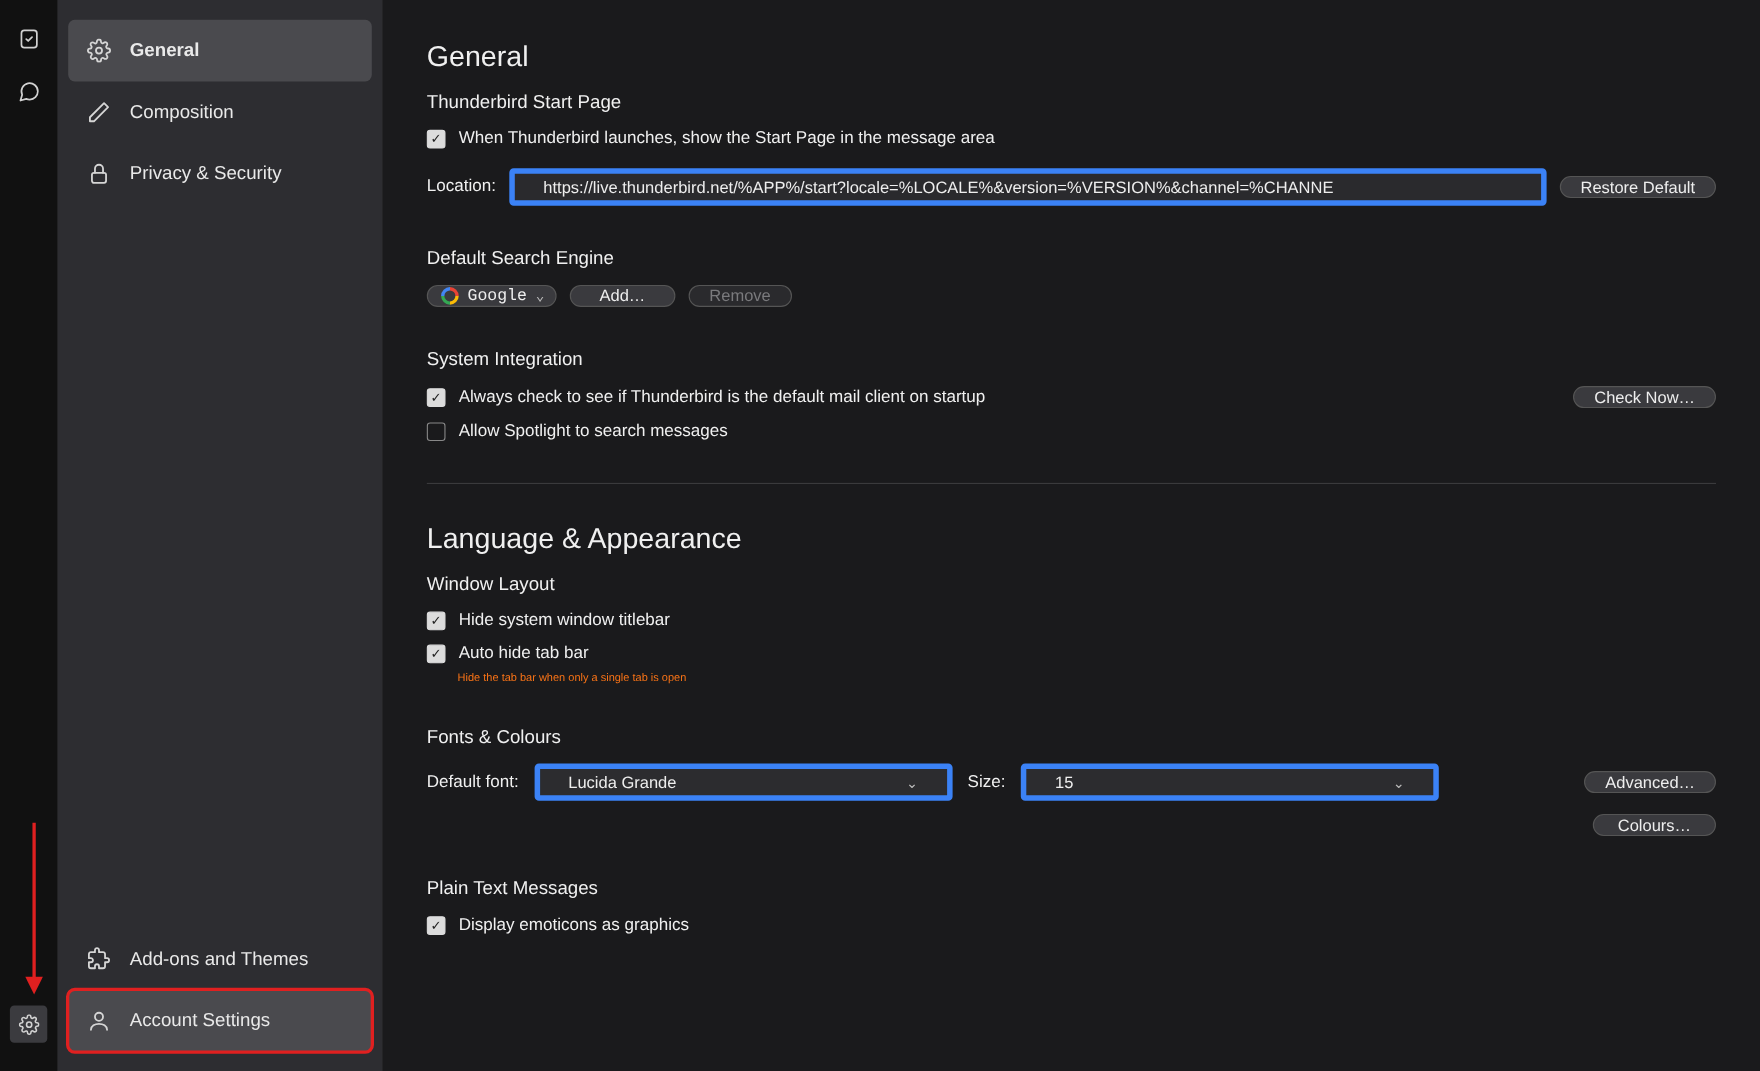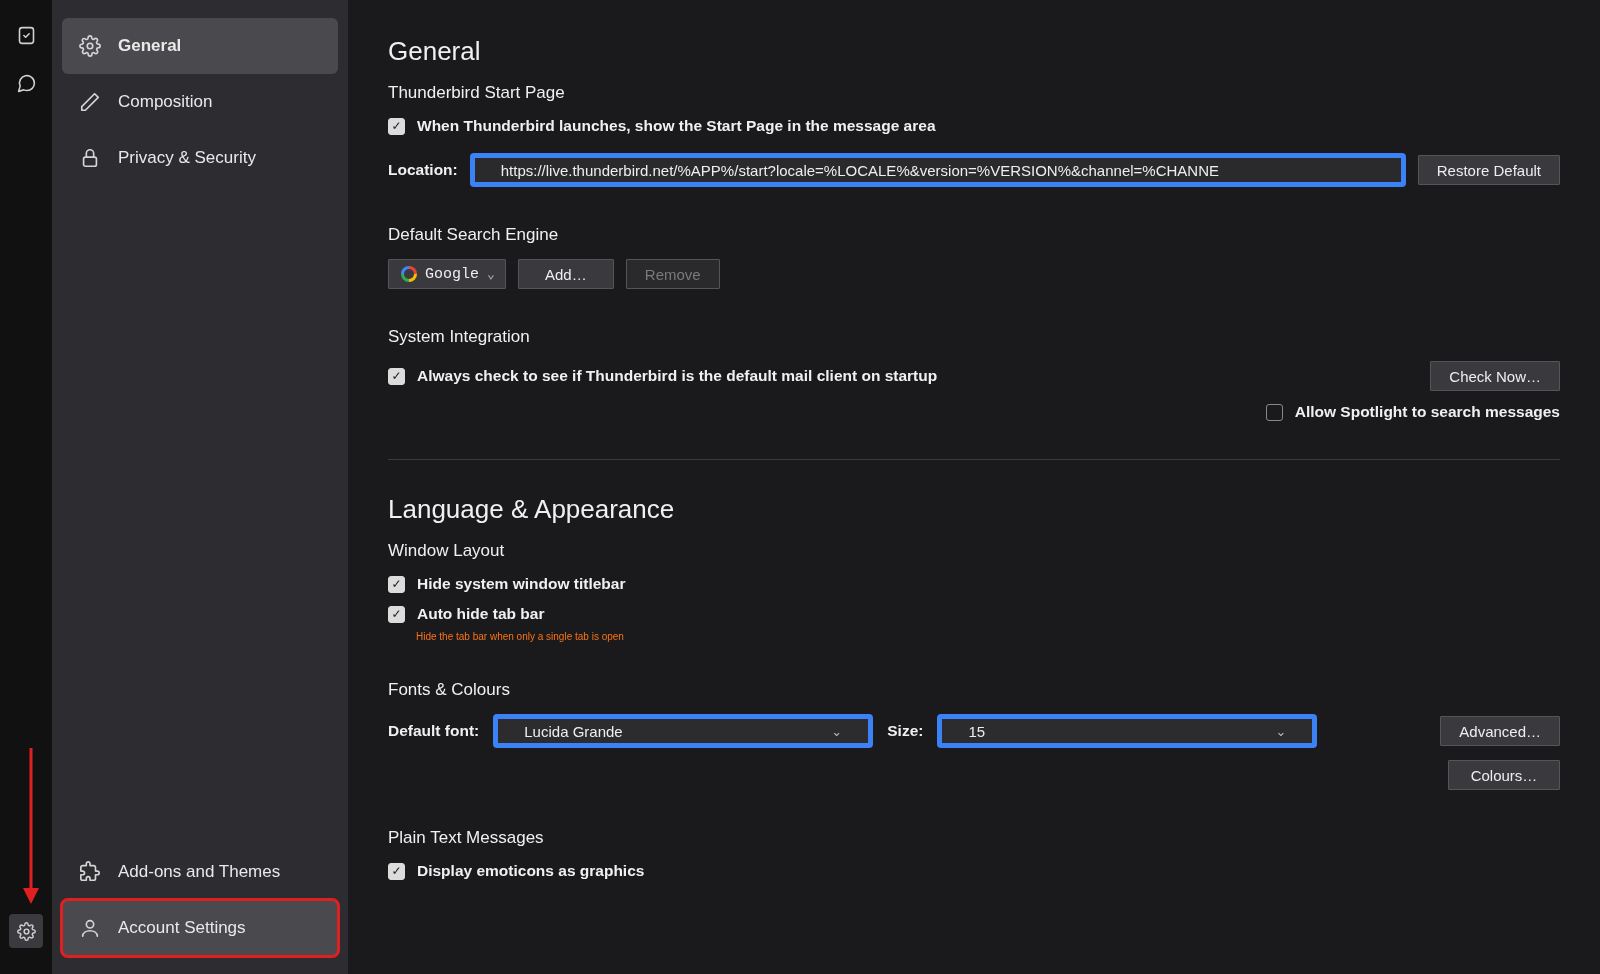--- a/index.html
+++ b/index.html
@@ -94,21 +94,21 @@
   }
   .section { margin-bottom: 38px; }
   .row {
     display: flex;
     align-items: center;
     gap: 12px;
     margin-bottom: 12px;
     font-size: 15.5px;
   }
   .row.between { justify-content: space-between; }
-  .lbl { font-size: 15.5px; font-weight: bold; }
+  .lbl { font-size: 15.5px; }
   .sub-hint {
     font-size: 10px;
     color: #f97316;
     padding-left: 28px;
     margin-top: -4px;
   }
 
   .checkbox {
     width: 17px;
     height: 17px;
@@ -134,25 +134,25 @@
     padding: 7px 26px;
     color: #eee;
     font-size: 15px;
     height: 34px;
   }
   .input-loc { flex: 1; }
 
   .btn {
     background: #3a3a3e;
     border: 1px solid #555;
-    border-radius: 1px;
+    border-radius: 14px;
     padding: 7px 18px;
     color: #eee;
     font-size: 15px;
-    height: 30px;
+    height: 20px;
     cursor: pointer;
     display: inline-flex;
     align-items: center;
     gap: 8px;
   }
   .btn:disabled, .btn.disabled {
     color: #7a7a7d;
     background: #2a2a2d;
     cursor: default;
   }
@@ -297,21 +297,21 @@
 
   <div class="section">
     <div class="h2">System Integration</div>
     <div class="row between">
       <div style="display:flex;align-items:center;gap:12px;">
         <span class="checkbox checked">✓</span>
         <span class="lbl">Always check to see if Thunderbird is the default mail client on startup</span>
       </div>
       <button class="btn">Check Now…</button>
     </div>
-    <div class="row" style="margin-top:10px;justify-content:flex-end;">
+    <div class="row" style="margin-top:10px;">
       <span class="checkbox"></span>
       <span class="lbl">Allow Spotlight to search messages</span>
     </div>
   </div>
 
   <hr class="divider">
 
   <div class="h1">Language &amp; Appearance</div>
 
   <div class="section">

